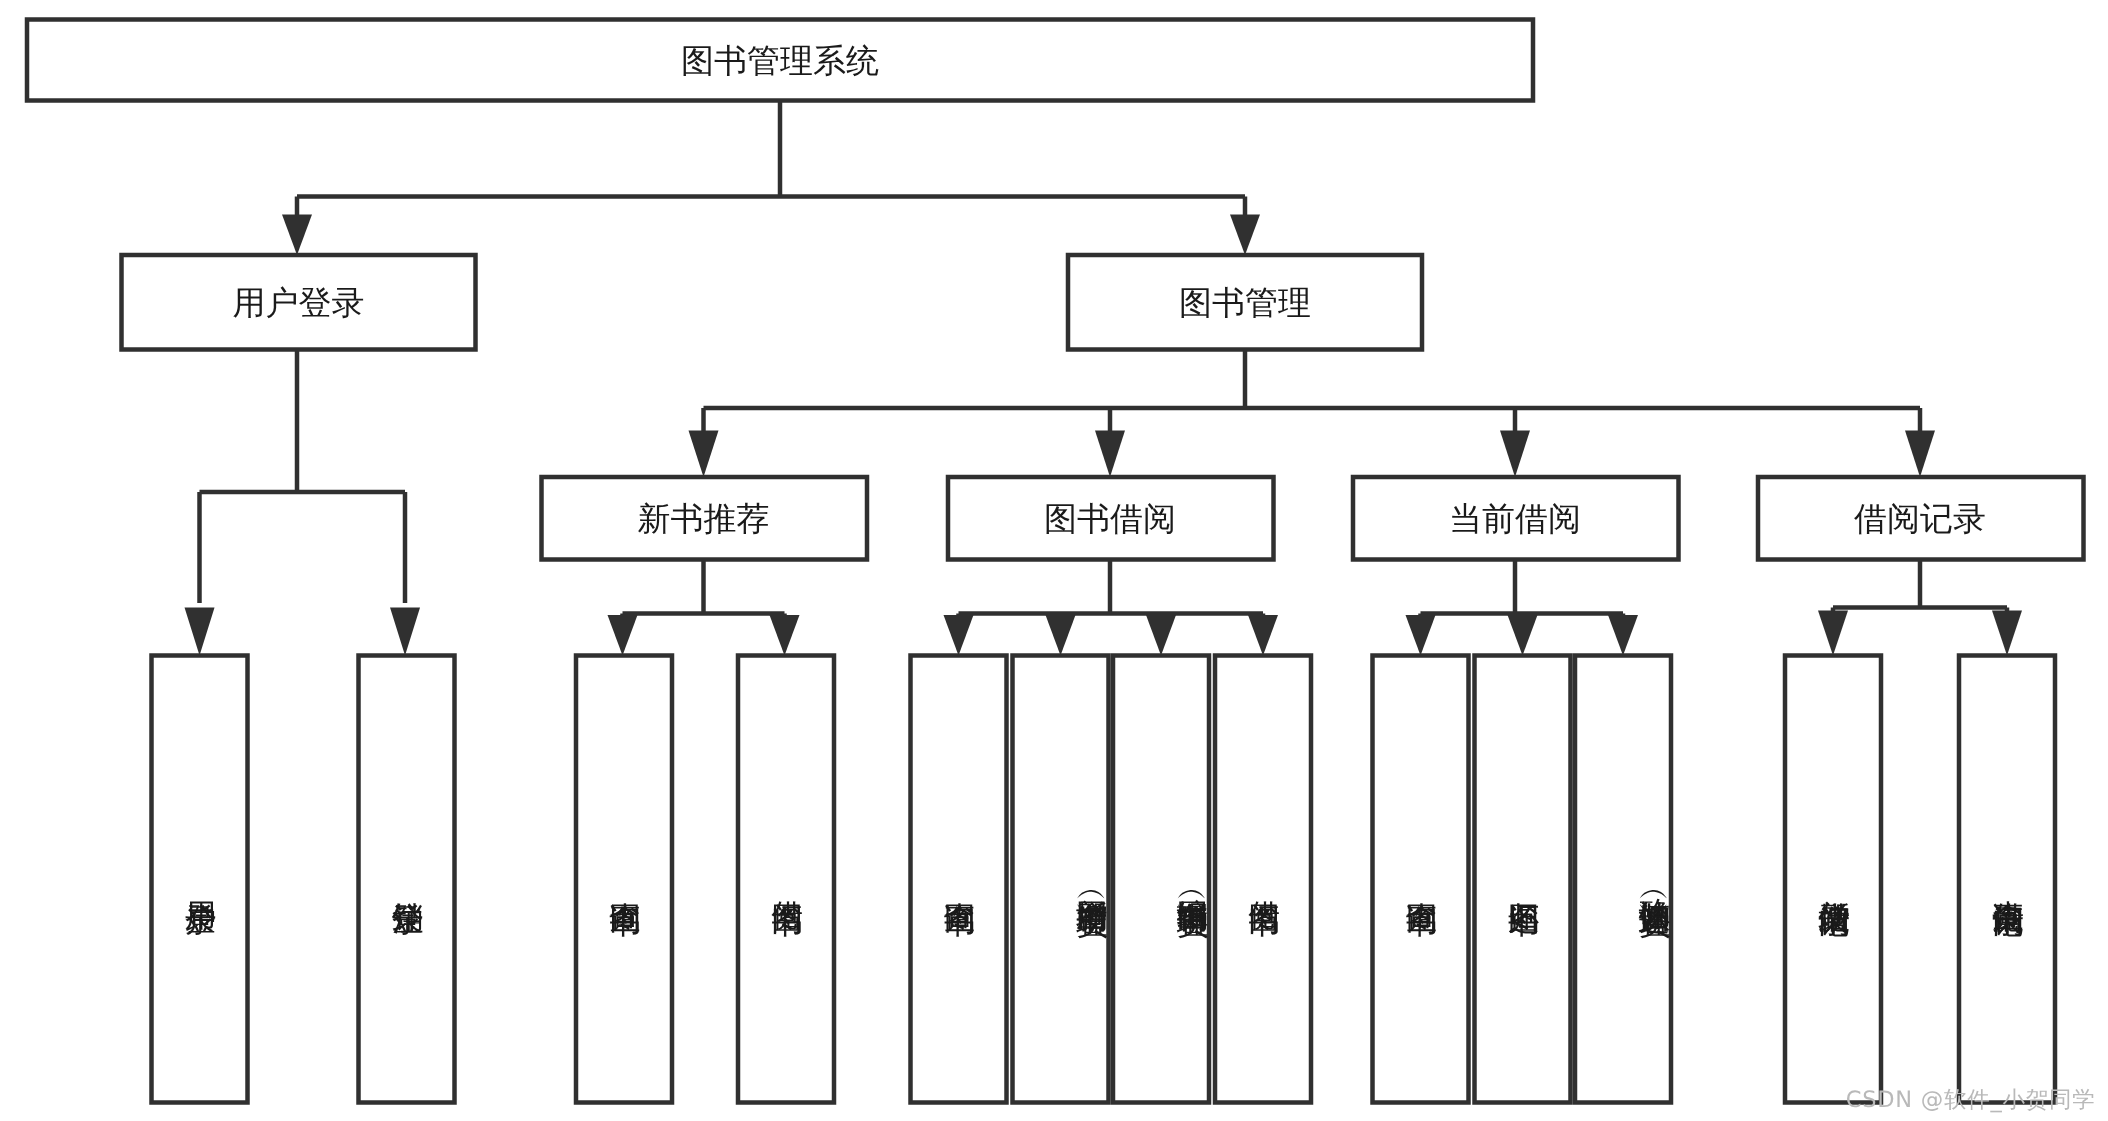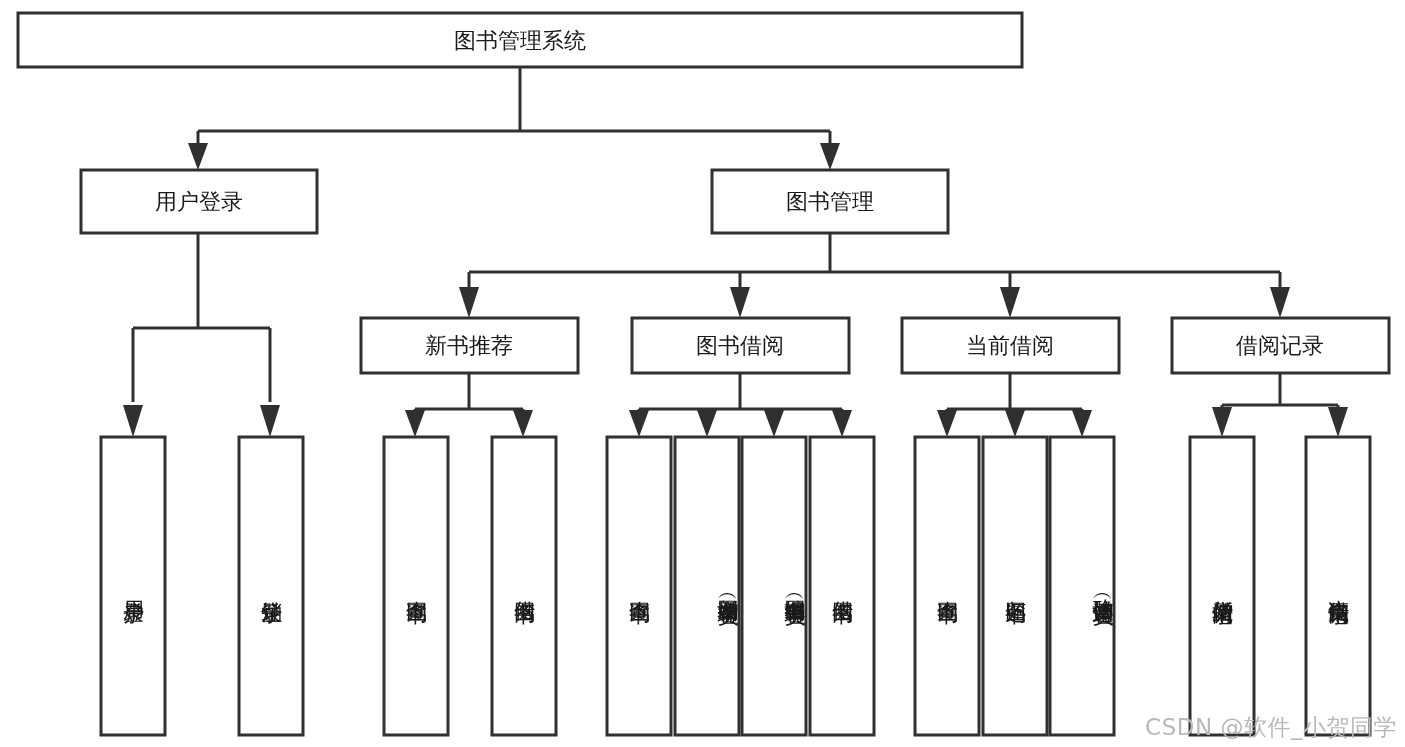--- a/index.html
+++ b/index.html
@@ -65,21 +65,21 @@
     color: #1a1a1a;
     letter-spacing: 1px;
     white-space: nowrap;
     pointer-events: none;
   }
   #watermark {
     position: absolute;
     right: 8px;
     bottom: 4px;
     font-family: "DejaVu Sans", "Liberation Sans", sans-serif;
-    font-size: 23px;
+    font-size: 15px;
     color: #b9b9b9;
     letter-spacing: 0.5px;
     user-select: none;
   }
 </style>
 </head>
 <body>
 
 <div id="diagram-root">
 

